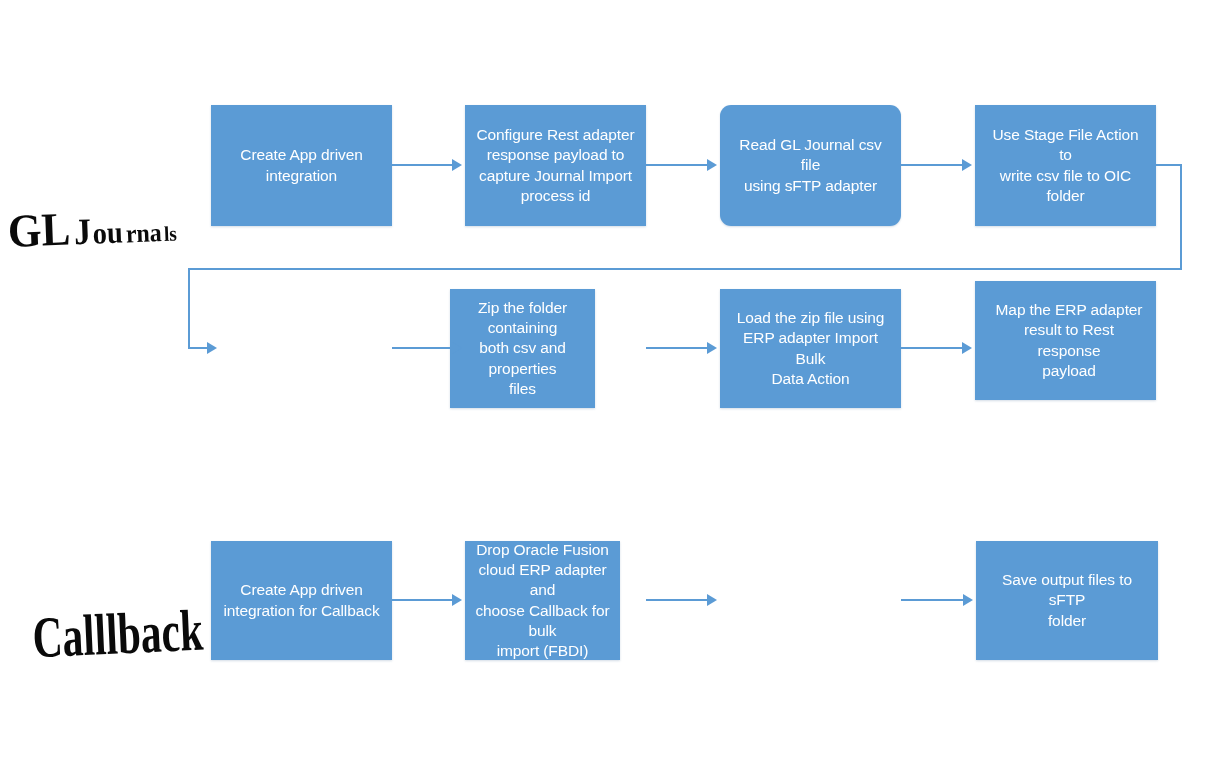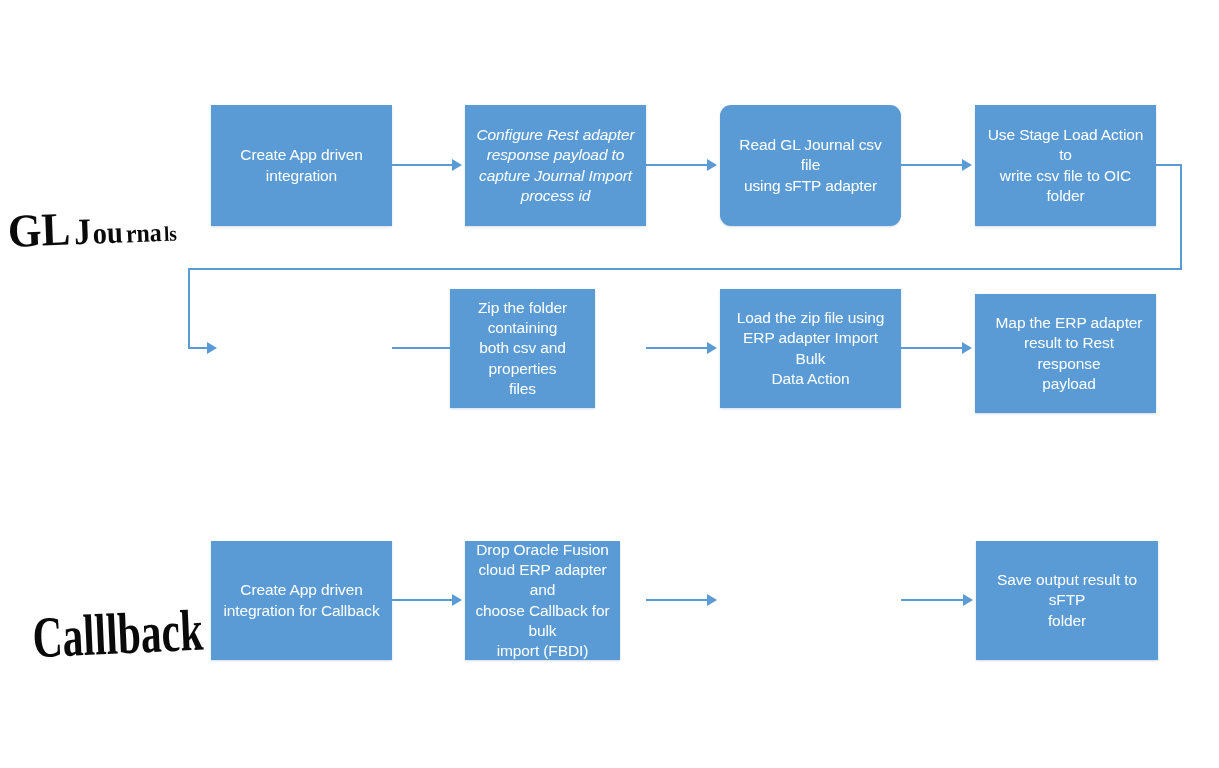--- a/index.html
+++ b/index.html
@@ -95,29 +95,29 @@
     <span class="seg s1">GL</span><span class="seg s2"> J</span><span class="seg s3">ou</span><span class="seg s4">rna</span><span class="seg s5">ls</span>
   </div>
 
   <div class="lane-label" id="lane-callback-flow">
     <span class="seg s1">Calllback</span><span class="seg s2"> F</span><span class="seg s3">lo</span><span class="seg s4">w</span>
   </div>
 
   <div class="node" style="left:211px; top:105px; width:181px; height:121px;">Create App driven
 integration</div>
 
-  <div class="node" style="left:465px; top:105px; width:181px; height:121px;font-style:italic;">Configure Rest adapter
+  <div class="node" style="left:465px; top:105px; width:181px; height:121px;">Configure Rest adapter
 response payload to
 capture Journal Import
 process id</div>
 
   <div class="node" style="left:720px; top:105px; width:181px; height:121px;border-radius:11px;">Read GL Journal csv file
 using sFTP adapter</div>
 
-  <div class="node" style="left:975px; top:105px; width:181px; height:121px;">Use Stage Load Action to
+  <div class="node" style="left:975px; top:105px; width:181px; height:121px;">Use Stage File Action to
 write csv file to OIC
 folder</div>
 
   <div class="conn-h" style="left:392px; top:164px; width:62px;"></div>
   <div class="arrow-r" style="left:452px; top:159px;"></div>
 
   <div class="conn-h" style="left:646px; top:164px; width:63px;"></div>
   <div class="arrow-r" style="left:707px; top:159px;"></div>
 
   <div class="conn-h" style="left:901px; top:164px; width:63px;"></div>
@@ -132,21 +132,21 @@
 
 
   <div class="node" style="left:450px; top:289px; width:145px; height:119px;">Zip the folder containing
 both csv and properties
 files</div>
 
   <div class="node" style="left:720px; top:289px; width:181px; height:119px;">Load  the zip file using
 ERP adapter Import Bulk
 Data Action</div>
 
-  <div class="node" style="left:975px; top:294px; width:181px; height:119px;padding-left:16px;">Map the ERP adapter
+  <div class="node" style="left:975px; top:281px; width:181px; height:119px;padding-left:16px;">Map the ERP adapter
 result to Rest response
 payload</div>
 
   <div class="conn-h" style="left:392px; top:347px; width:62px;"></div>
   <div class="arrow-r" style="left:452px; top:342px;"></div>
 
   <div class="conn-h" style="left:646px; top:347px; width:63px;"></div>
   <div class="arrow-r" style="left:707px; top:342px;"></div>
 
   <div class="conn-h" style="left:901px; top:347px; width:63px;"></div>
@@ -154,21 +154,21 @@
 
   <div class="node" style="left:211px; top:541px; width:181px; height:119px;">Create App driven
 integration for Callback</div>
 
   <div class="node" style="left:465px; top:541px; width:155px; height:119px;">Drop Oracle Fusion
 cloud ERP adapter and
 choose Callback for bulk
 import (FBDI)</div>
 
 
-  <div class="node" style="left:976px; top:541px; width:182px; height:119px;">Save output result to sFTP
+  <div class="node" style="left:976px; top:541px; width:182px; height:119px;">Save output files to sFTP
 folder</div>
 
   <div class="conn-h" style="left:392px; top:599px; width:62px;"></div>
   <div class="arrow-r" style="left:452px; top:594px;"></div>
 
   <div class="conn-h" style="left:646px; top:599px; width:63px;"></div>
   <div class="arrow-r" style="left:707px; top:594px;"></div>
 
   <div class="conn-h" style="left:901px; top:599px; width:64px;"></div>
   <div class="arrow-r" style="left:963px; top:594px;"></div>

